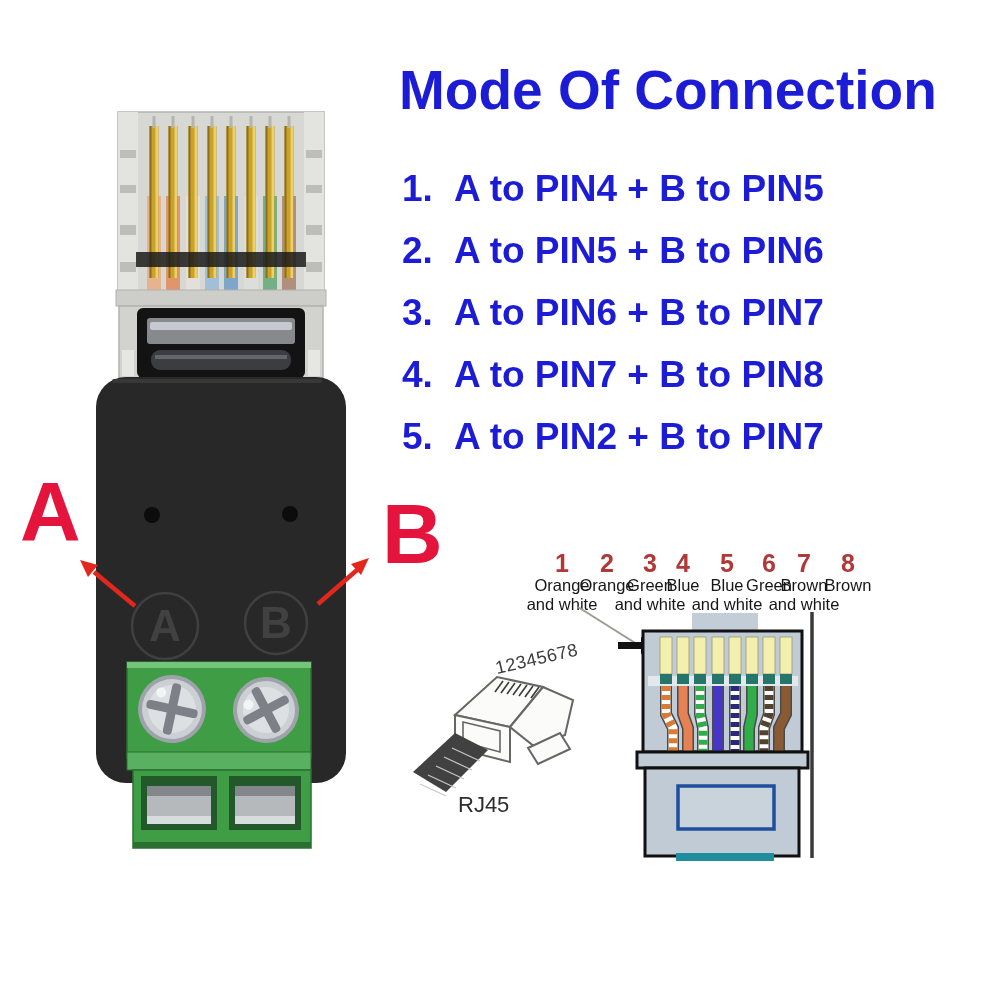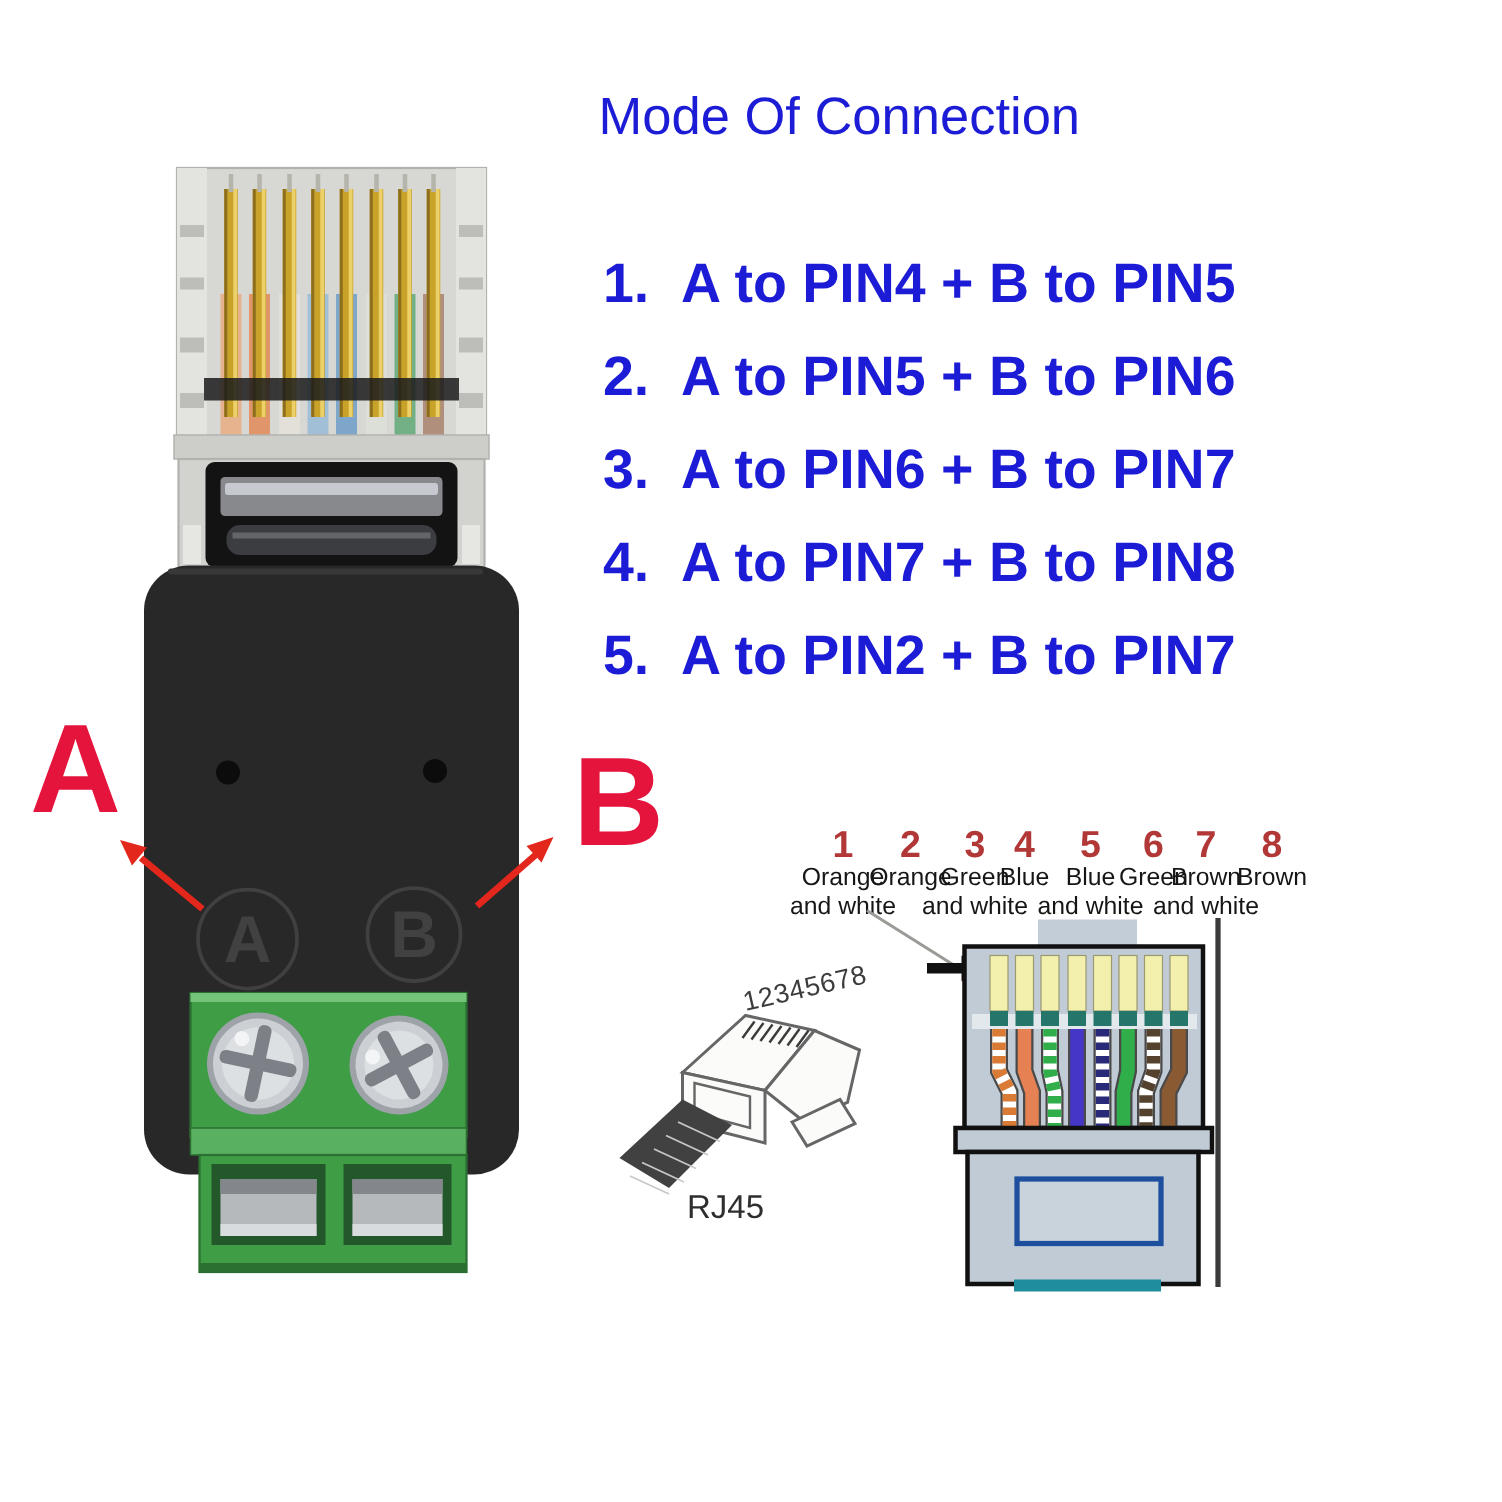--- a/index.html
+++ b/index.html
@@ -4,21 +4,21 @@
 <style>
   html,body{margin:0;padding:0;background:#ffffff;}
   .stage{
     position:relative;width:1001px;height:1001px;background:#ffffff;overflow:hidden;
     font-family:"Liberation Sans", sans-serif;
   }
   .abs{position:absolute;}
   svg{display:block;}
   .page-title{
     position:absolute;left:399px;top:58px;
-    font-size:35px;font-weight:normal;color:var(--accent_blue);
+    font-size:55px;font-weight:bold;color:var(--accent_blue);
     white-space:nowrap;letter-spacing:0px;
   }
   .modes{position:absolute;left:402px;top:168px;}
   .mode-item{
     display:flex;align-items:baseline;height:38px;margin-bottom:24px;
     font-size:37px;font-weight:bold;color:var(--accent_blue);white-space:nowrap;
   }
   .mode-num{width:52px;flex:0 0 52px;}
   .big-letter{
     position:absolute;font-size:84px;font-weight:bold;color:var(--annotation_red);

